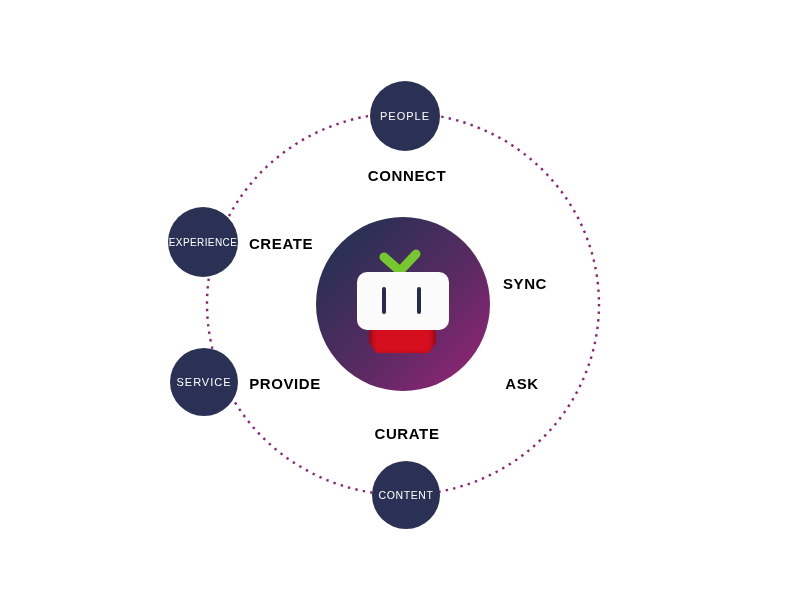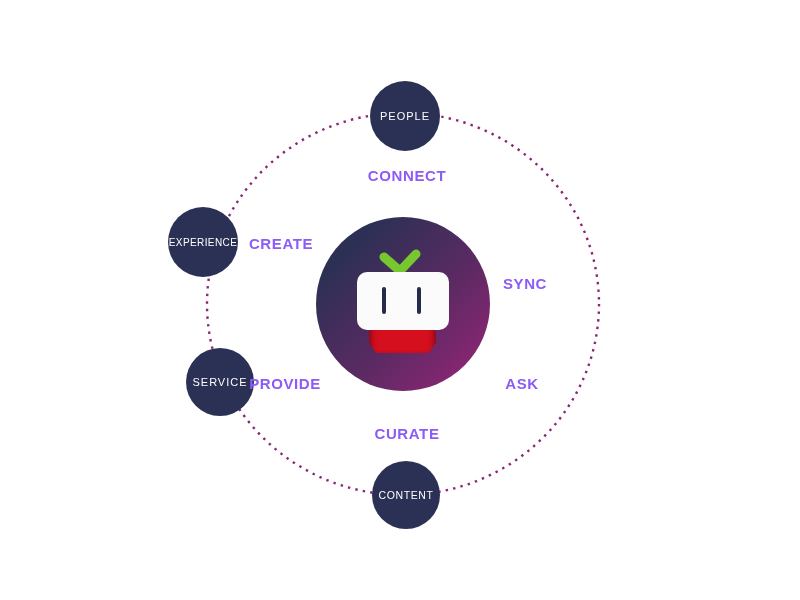--- a/index.html
+++ b/index.html
@@ -34,26 +34,26 @@
   
   .node{
     position:absolute;border-radius:50%;background:#2b3154;
     display:flex;align-items:center;justify-content:center;
     color:#ffffff;font-size:11px;letter-spacing:1px;font-weight:400;text-align:center;
   }
   .node-people{left:370px;top:81px;width:70px;height:70px;}
   .node-data{left:557px;top:208px;width:68px;height:68px;}
   .node-ai{left:555px;top:350px;width:68px;height:68px;}
   .node-content{left:372px;top:461px;width:68px;height:68px;font-size:10.5px;letter-spacing:.6px;align-items:center;}
-  .node-service{left:170px;top:348px;width:68px;height:68px;margin-left:16px;}
+  .node-service{left:170px;top:348px;width:68px;height:68px;}
   .node-experience{left:168px;top:207px;width:70px;height:70px;font-size:10px;letter-spacing:.4px;}
   
   .verb{
     position:absolute;transform:translate(-50%,-50%);
-    color:#8b5cf6;font-weight:700;font-size:15px;letter-spacing:.6px;white-space:nowrap;
+    color:#000000;font-weight:700;font-size:15px;letter-spacing:.6px;white-space:nowrap;
   }
   .verb-connect{left:407px;top:175px;}
   .verb-sync{left:525px;top:243px;margin-top:40px;}
   .verb-ask{left:522px;top:383px;}
   .verb-curate{left:407px;top:433px;}
   .verb-provide{left:285px;top:383px;}
   .verb-create{left:281px;top:243px;}
 </style>
 </head>
 <body>

